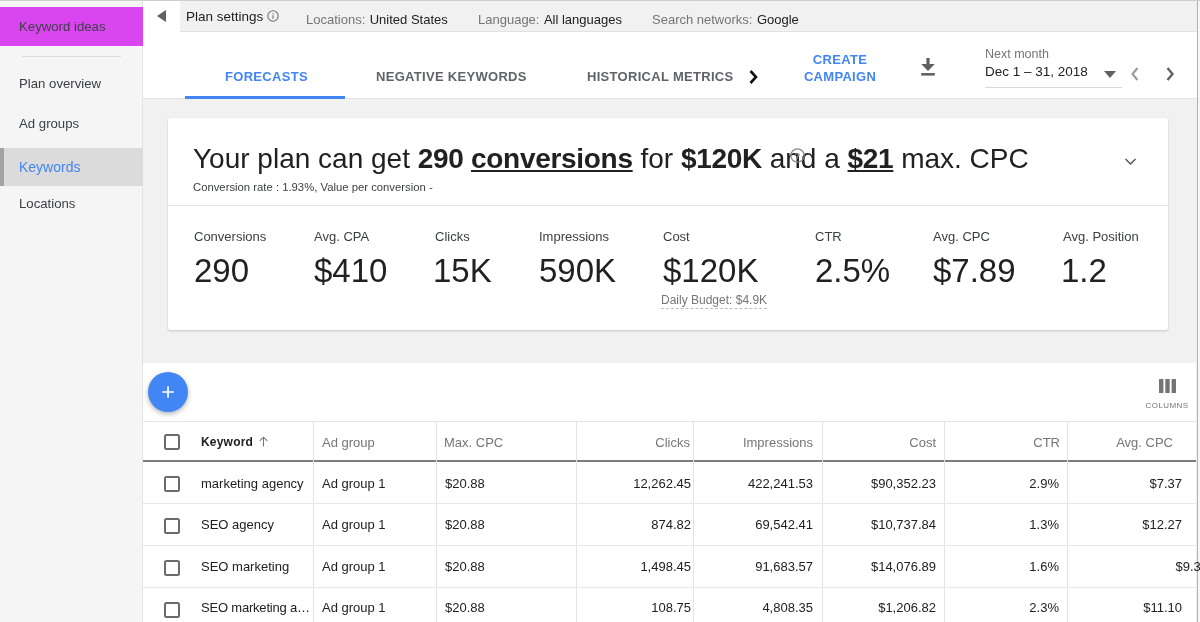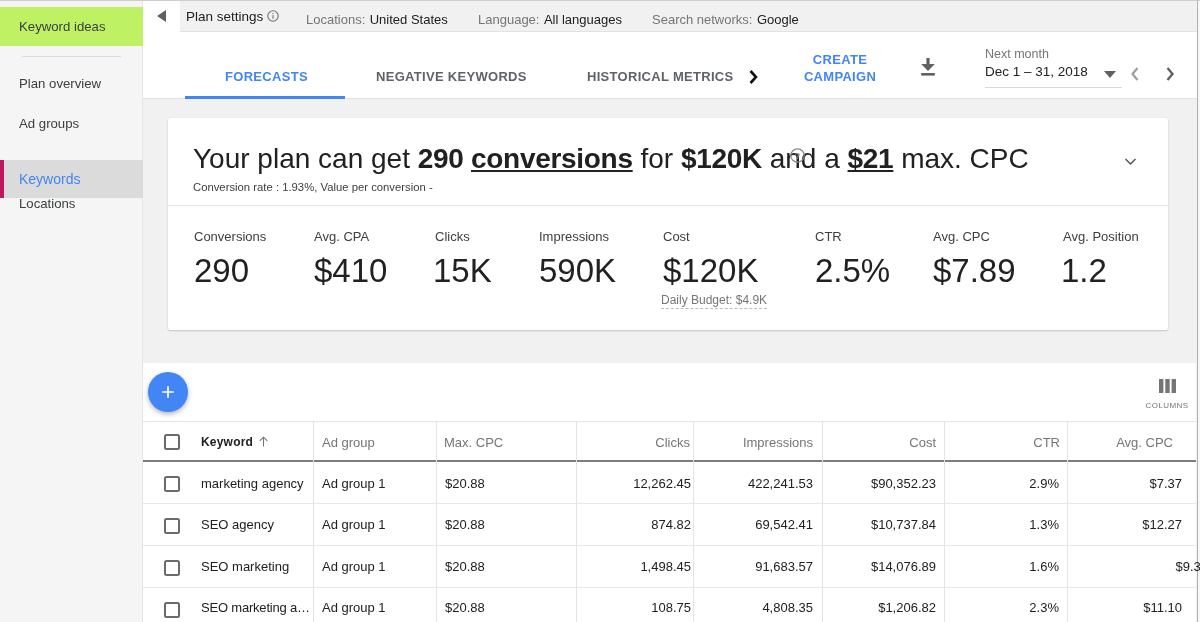--- a/index.html
+++ b/index.html
@@ -2,25 +2,25 @@
 <html><head>
 <meta charset="utf-8">
 <style>
   * { margin:0; padding:0; box-sizing:border-box; }
   html,body { width:1200px; height:622px; overflow:hidden; }
   body { font-family:"Liberation Sans", sans-serif; background:#fff; position:relative; color:#212121; }
   .abs { position:absolute; }
 
   
   #sidebar { left:0; top:0; width:143px; height:622px; background:#f5f5f5; border-right:1px solid #e4e4e4; }
-  #kwideas { left:0; top:7px; width:143px; height:39px; background:#bef264; }
+  #kwideas { left:0; top:7px; width:143px; height:39px; background:#d946ef; }
   #kwideas span { position:absolute; left:19px; top:12px; font-size:13.2px; color:#3c4043; }
   #sidesep { left:22px; top:56px; width:99px; height:1px; background:#dcdcdc; }
   .sideitem { left:19px; font-size:13.2px; color:#3c4043; }
-  #kwsel { left:0; top:160px; width:170px; height:38px; background:#dbdbdb; border-left:4px solid #be185d; }
+  #kwsel { left:0; top:148px; width:170px; height:38px; background:#dbdbdb; border-left:4px solid #a3a3a3; }
   #kwsel span { position:absolute; left:15px; top:10.5px; font-size:14px; color:#4285f4; }
 
   
   #topbar { left:180px; top:0; width:1017px; height:32px; background:#f1f1f1; border-bottom:1px solid #e2e2e2; }
   .tb-label { color:#757575; font-size:13px; }
   .tb-val { color:#212121; font-size:13px; }
   #backarrow { left:157px; top:10px; width:0; height:0; border-top:6px solid transparent; border-bottom:6px solid transparent; border-right:9px solid #616161; }
 
   
   #tabbar { left:143px; top:32px; width:1054px; height:67px; background:#fff; border-bottom:1px solid #e2e2e2; }

